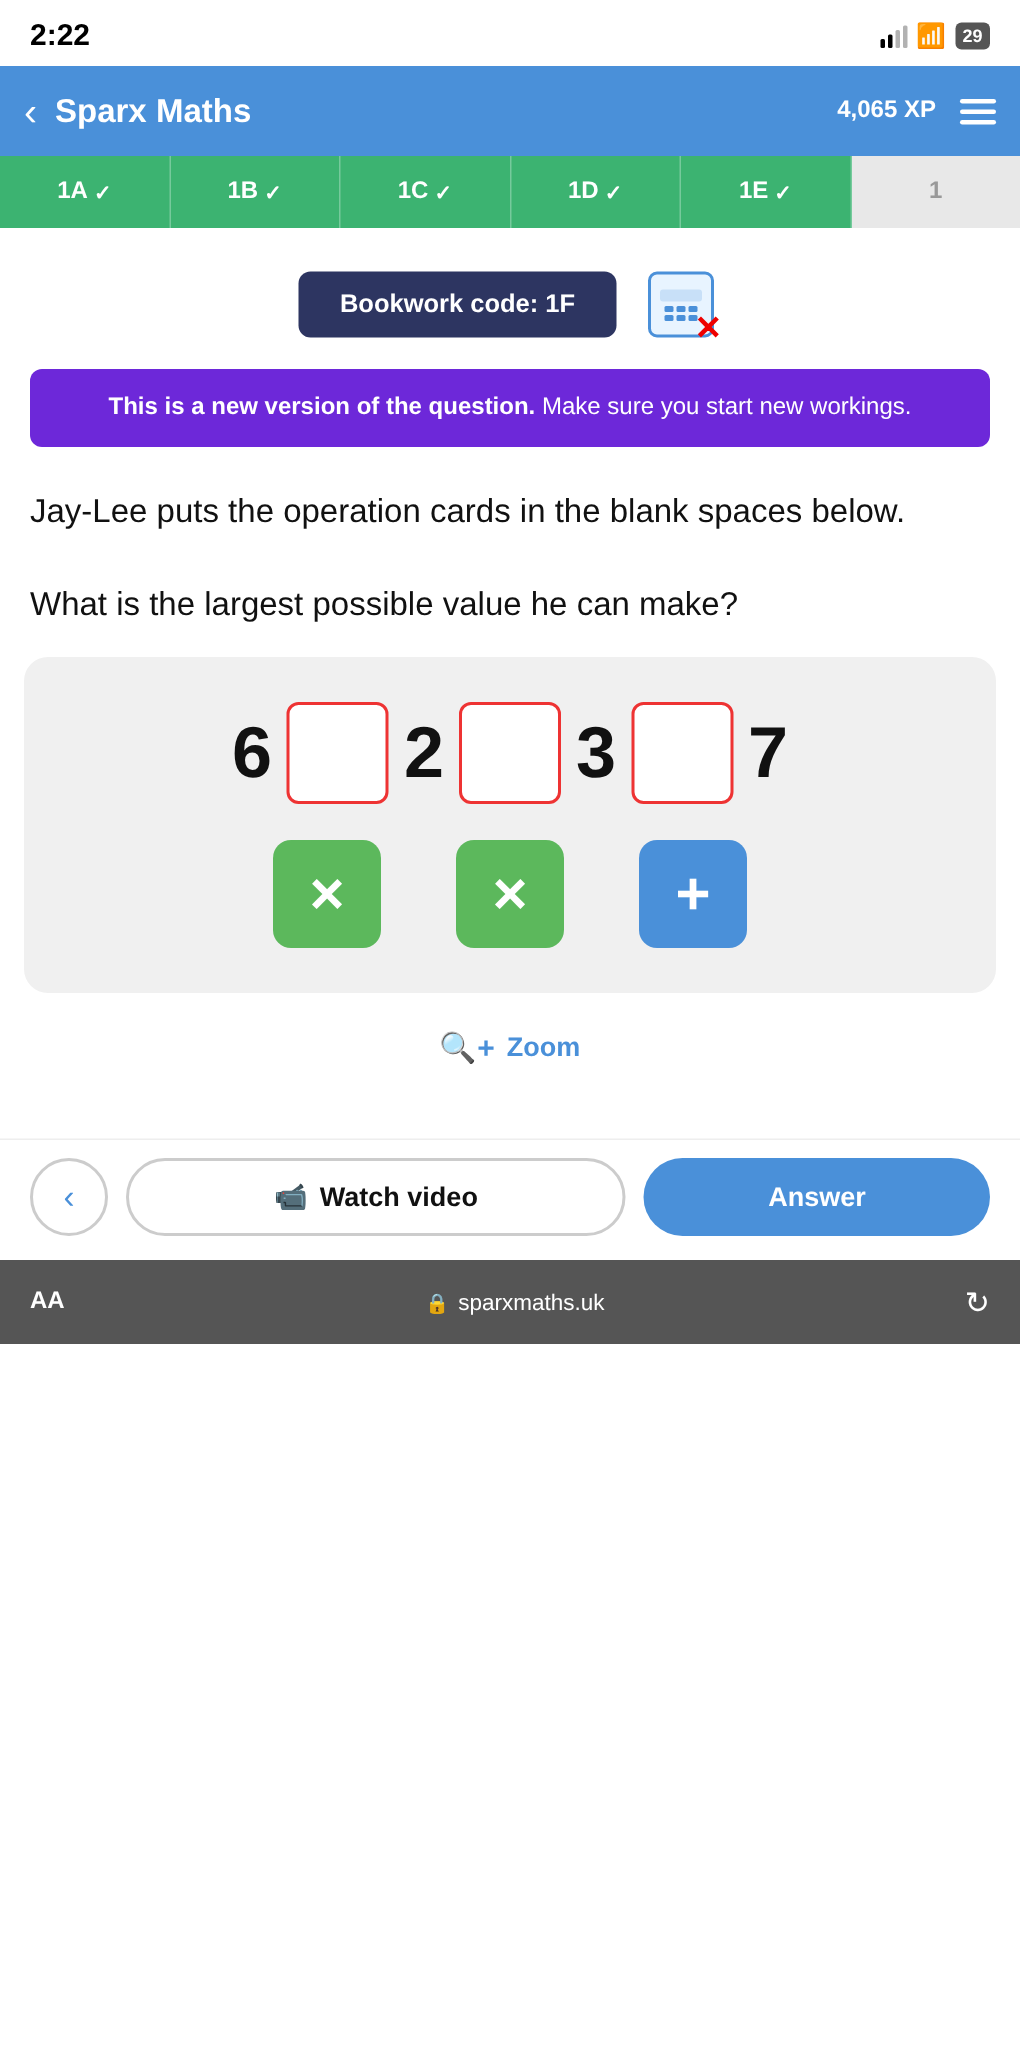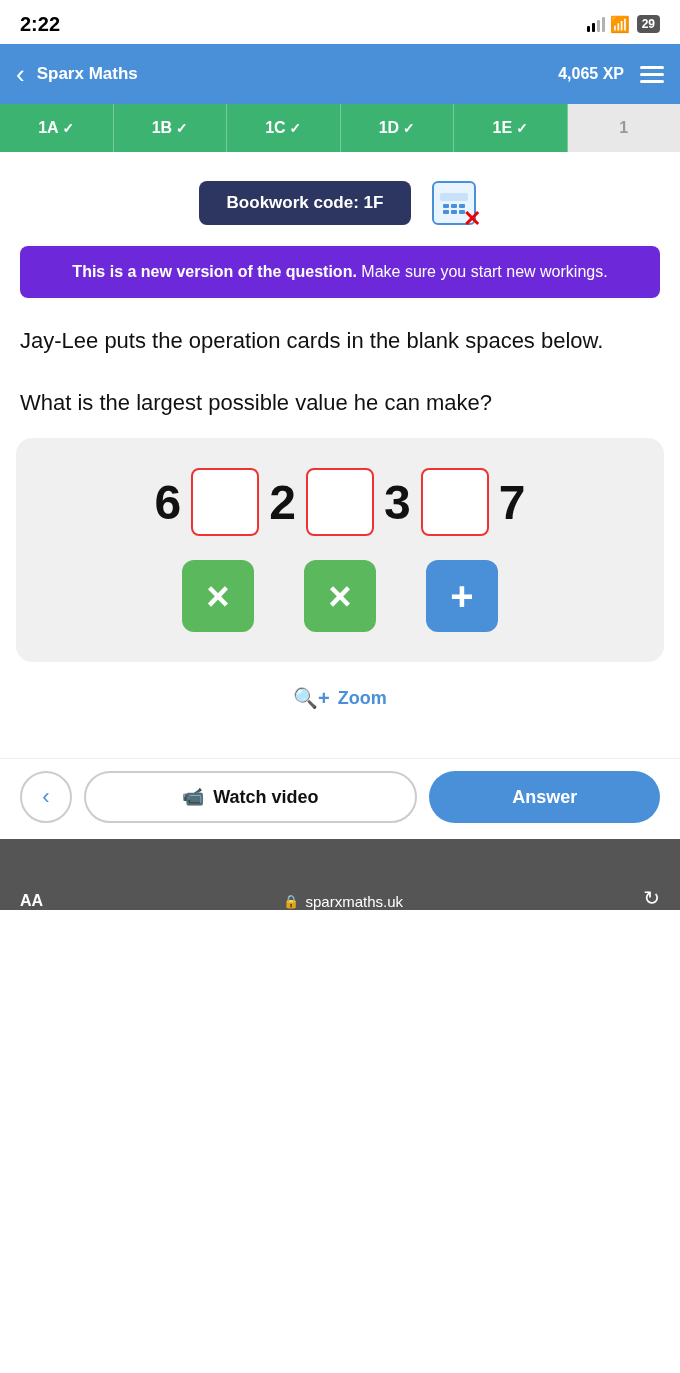--- a/index.html
+++ b/index.html
@@ -69,21 +69,21 @@
     }
     .header-back {
       color: #fff;
       font-size: 26px;
       font-weight: 300;
       margin-right: 12px;
       cursor: pointer;
     }
     .header-title {
       color: #fff;
-      font-size: 17px;
+      font-size: 22px;
       font-weight: 700;
       flex: 1;
     }
     .header-xp {
       color: #fff;
       font-size: 16px;
       font-weight: 600;
       margin-right: 16px;
     }
     .header-menu {
@@ -341,23 +341,23 @@
       border: none;
       color: #fff;
       font-size: 18px;
       font-weight: 700;
       cursor: pointer;
     }
 
     
     .browser-bar {
       background: #555;
-      height: 71px;
-      display: flex;
-      align-items: flex-end;
+      height: 56px;
+      display: flex;
+      align-items: center;
       justify-content: space-between;
       padding: 0 20px;
       margin-top: auto;
     }
     .browser-aa {
       color: #fff;
       font-size: 16px;
       font-weight: 600;
     }
     .browser-url {

